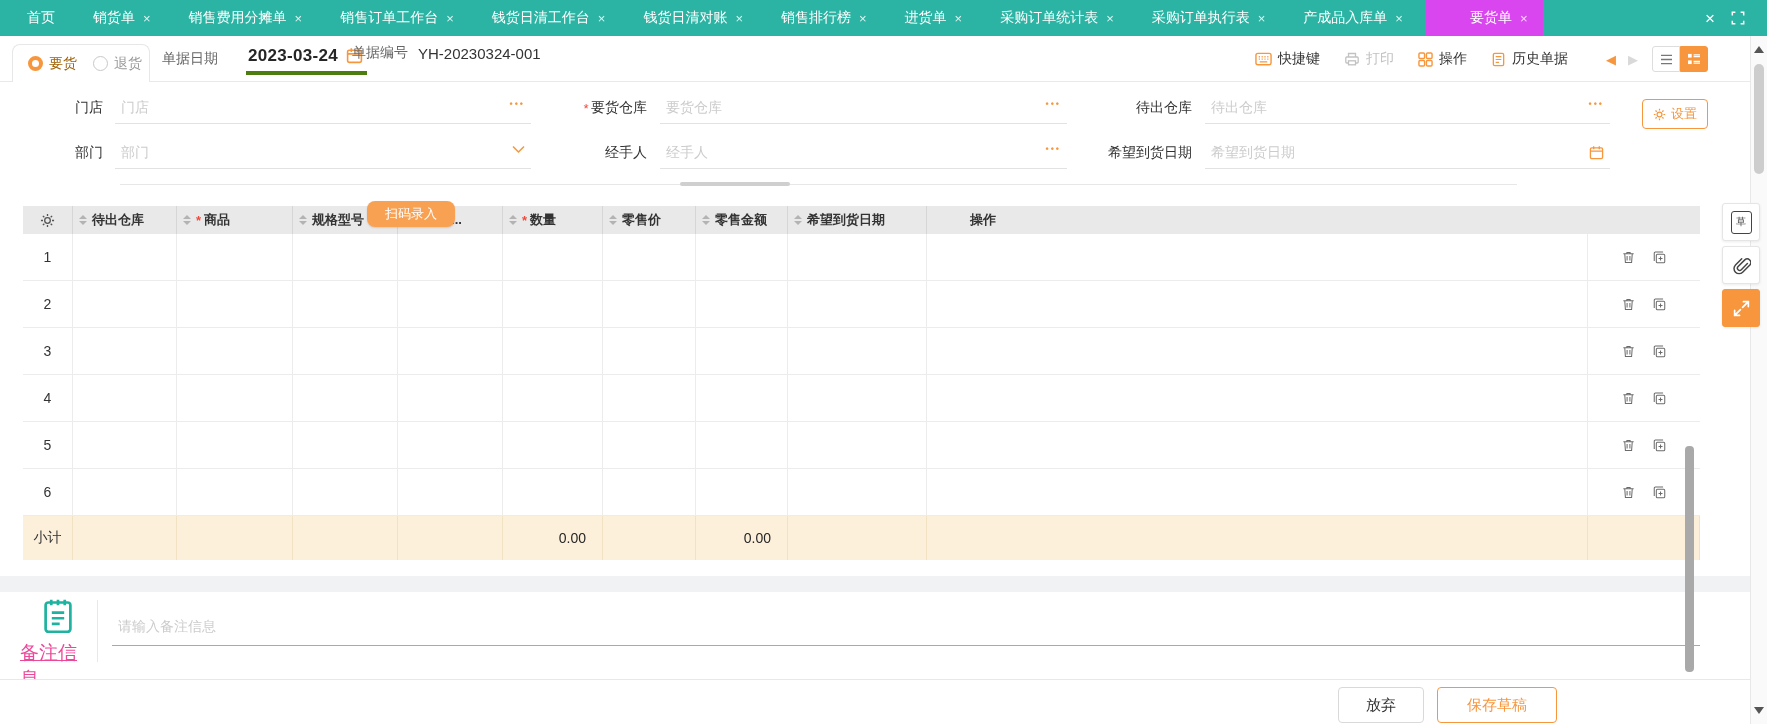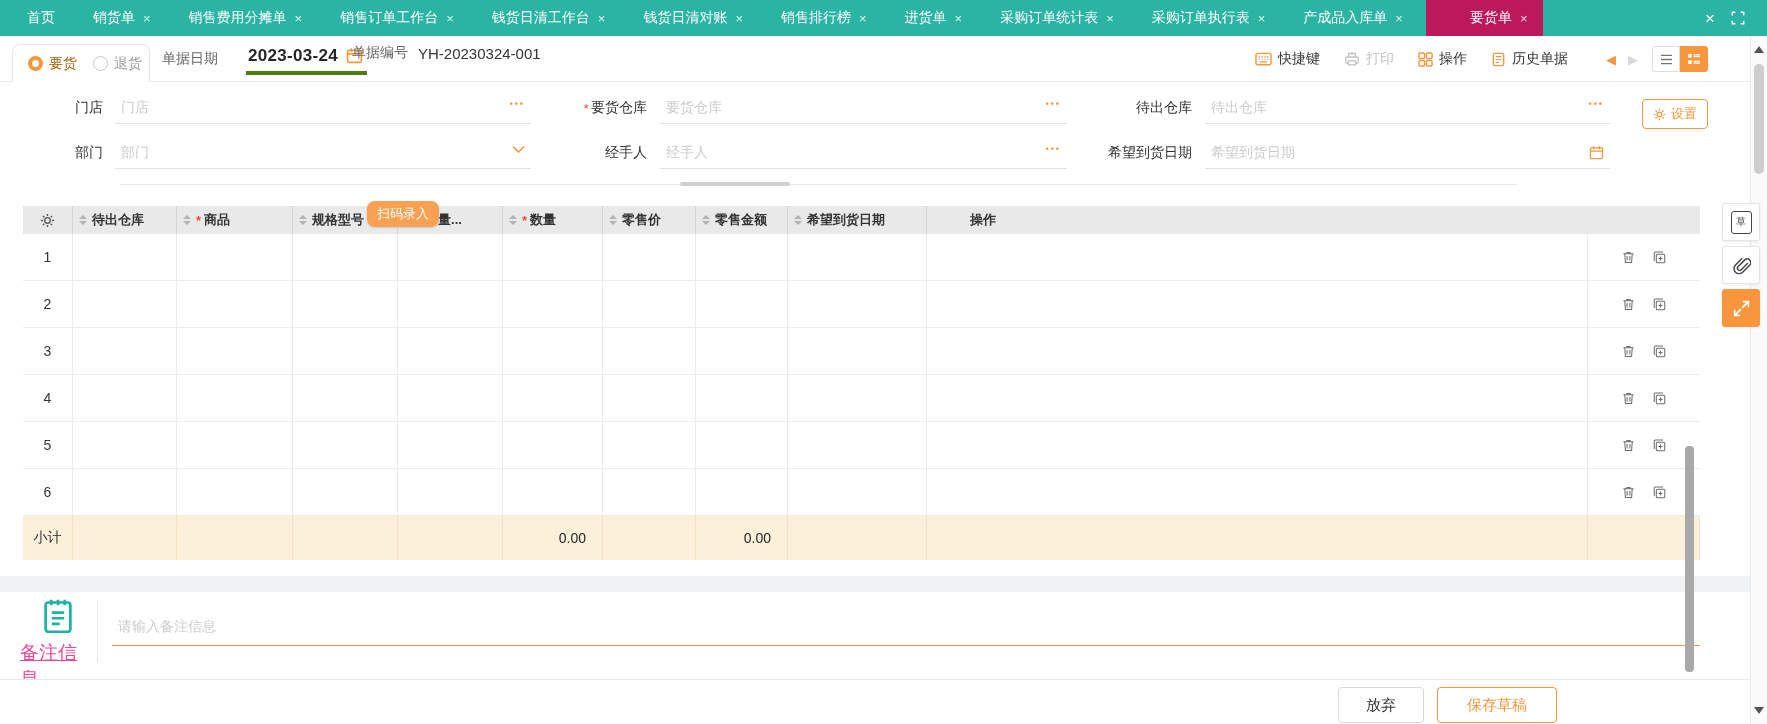--- a/index.html
+++ b/index.html
@@ -2,21 +2,21 @@
 <html><head>
 <meta charset="utf-8">
 <style>
   * { margin:0; padding:0; box-sizing:border-box; }
   html,body { width:1767px; height:724px; overflow:hidden; }
   body { font-family:"Liberation Sans","DejaVu Sans",sans-serif; background:#fff; position:relative; font-size:14px; color:#333; }
 
   
   .tabbar { position:absolute; left:0; top:0; width:1767px; height:36px; background:#2BB3A3; display:flex; align-items:stretch; padding-left:12px; z-index:30; }
   .tab { display:flex; align-items:center; padding:0 15px; margin-right:8px; color:#fff; font-size:14px; cursor:pointer; white-space:nowrap; }
-  .tab.active { background:#be185d;padding-left:44px; }
+  .tab.active { background:#d946ef;padding-left:44px; }
   .tab .x { margin-left:8px; font-size:13px; color:rgba(255,255,255,.85); line-height:1; }
   .tabbar-right { position:absolute; right:22px; top:0; height:36px; display:flex; align-items:center; gap:16px; }
   .tb-ico { color:#fff; font-size:15px; line-height:1; display:flex; align-items:center; }
 
   
   .toolbar { position:absolute; left:0; top:36px; width:1767px; height:46px; background:#fff; border-bottom:1px solid #e9e9e9; z-index:5; }
   .radio-box { position:absolute; left:12px; top:8px; width:138px; height:38px; background:#fff; border:1px solid #e7e7e7; border-bottom:none; border-radius:8px 8px 0 0; display:flex; align-items:center; gap:16px; padding-left:15px; z-index:6; }
   .radio { display:flex; align-items:center; gap:6px; cursor:pointer; }
   .rdot { width:15px; height:15px; border-radius:50%; }
   .rdot.on { border:4.5px solid #F7963C; background:#fff; }
@@ -62,21 +62,21 @@
   .th:last-child { border-right:none; justify-content:center; padding-left:0; }
   .cg { width:50px; flex:none; } .c1 { width:104px; flex:none; } .c2 { width:116px; flex:none; }
   .c3 { width:105px; flex:none; } .c4 { width:105px; flex:none; } .c5 { width:100px; flex:none; }
   .c6 { width:93px; flex:none; } .c7 { width:92px; flex:none; } .c8 { width:139px; flex:none; }
   .c9 { flex:1; min-width:0; } .c10 { width:112px; flex:none; }
   .th.cg { justify-content:center; padding-left:0; }
   .sort { display:inline-flex; flex-direction:column; gap:2px; margin:0 5px 0 2px; cursor:pointer; }
   .sort i { width:0; height:0; border-left:4px solid transparent; border-right:4px solid transparent; display:block; }
   .sort .up { border-bottom:4px solid #b3b3b3; }
   .sort .dn { border-top:4px solid #b3b3b3; }
-  .scan-badge { position:absolute; left:190px; top:-5px; width:72px; height:26px; background:#F9A152; border-radius:8px; color:#fff; font-size:13px; font-weight:normal; display:flex; align-items:center; justify-content:center; z-index:6; cursor:pointer; box-shadow:0 1px 2px rgba(0,0,0,.12); }
+  .scan-badge { position:absolute; left:190px; top:-5px; width:88px; height:26px; background:#F9A152; border-radius:8px; color:#fff; font-size:13px; font-weight:normal; display:flex; align-items:center; justify-content:center; z-index:6; cursor:pointer; box-shadow:0 1px 2px rgba(0,0,0,.12); }
   .tbody { height:282px; overflow:hidden; position:relative; }
   .tr { display:flex; height:47px; border-bottom:1px solid #ececec; background:#fff; }
   .td { border-right:1px solid #ececec; height:100%; }
   .td:last-child { border-right:none; }
   .td.cg { display:flex; align-items:center; justify-content:center; color:#333; font-size:14px; }
   .td.ops { display:flex; align-items:center; justify-content:center; gap:16px; }
   .iconbtn { display:flex; align-items:center; cursor:pointer; background:none; border:none; padding:0; }
   .vthumb { position:absolute; left:1662px; top:240px; width:9px; height:226px; border-radius:4px; background:#a9a9a9; z-index:7; cursor:pointer; }
   .subtotal { display:flex; height:44px; background:#FCF0DB; }
   .subtotal .td { border-right:1px solid #f2e2c4; }

